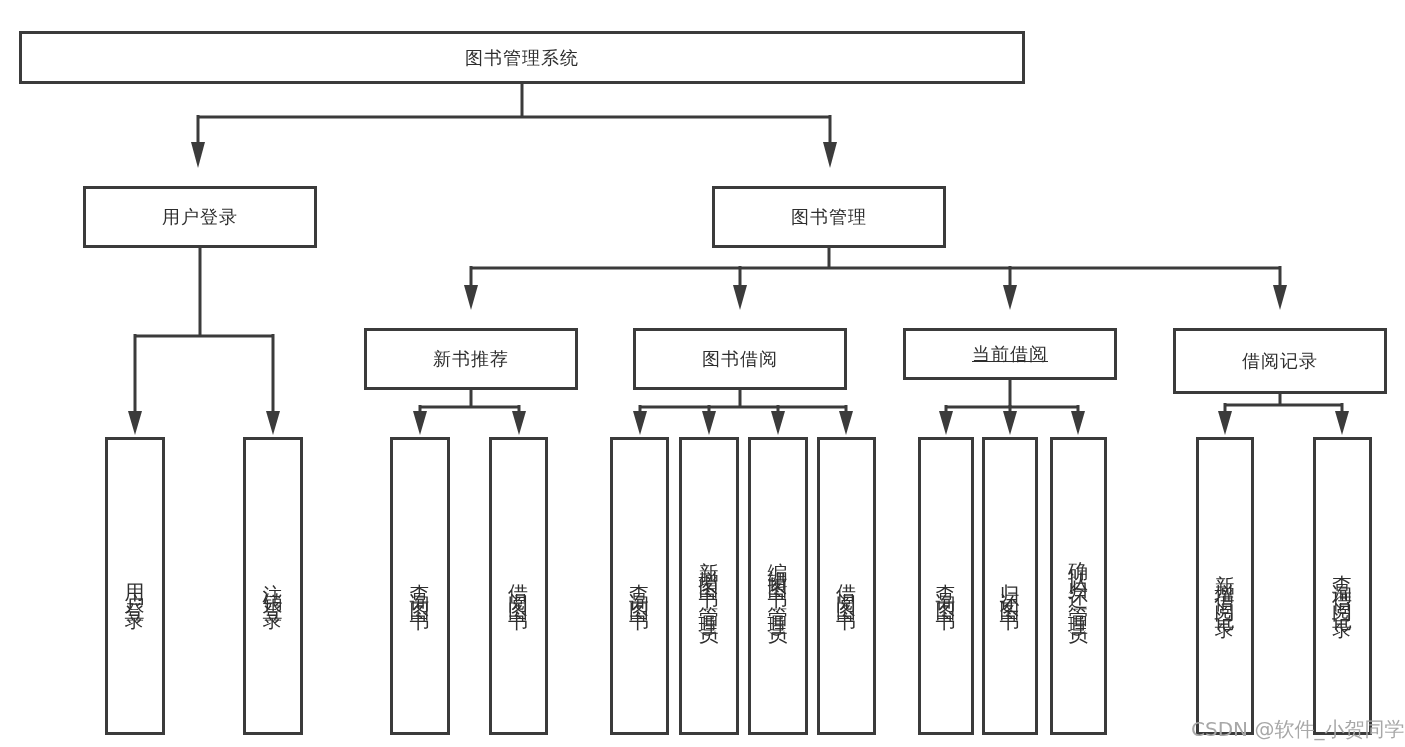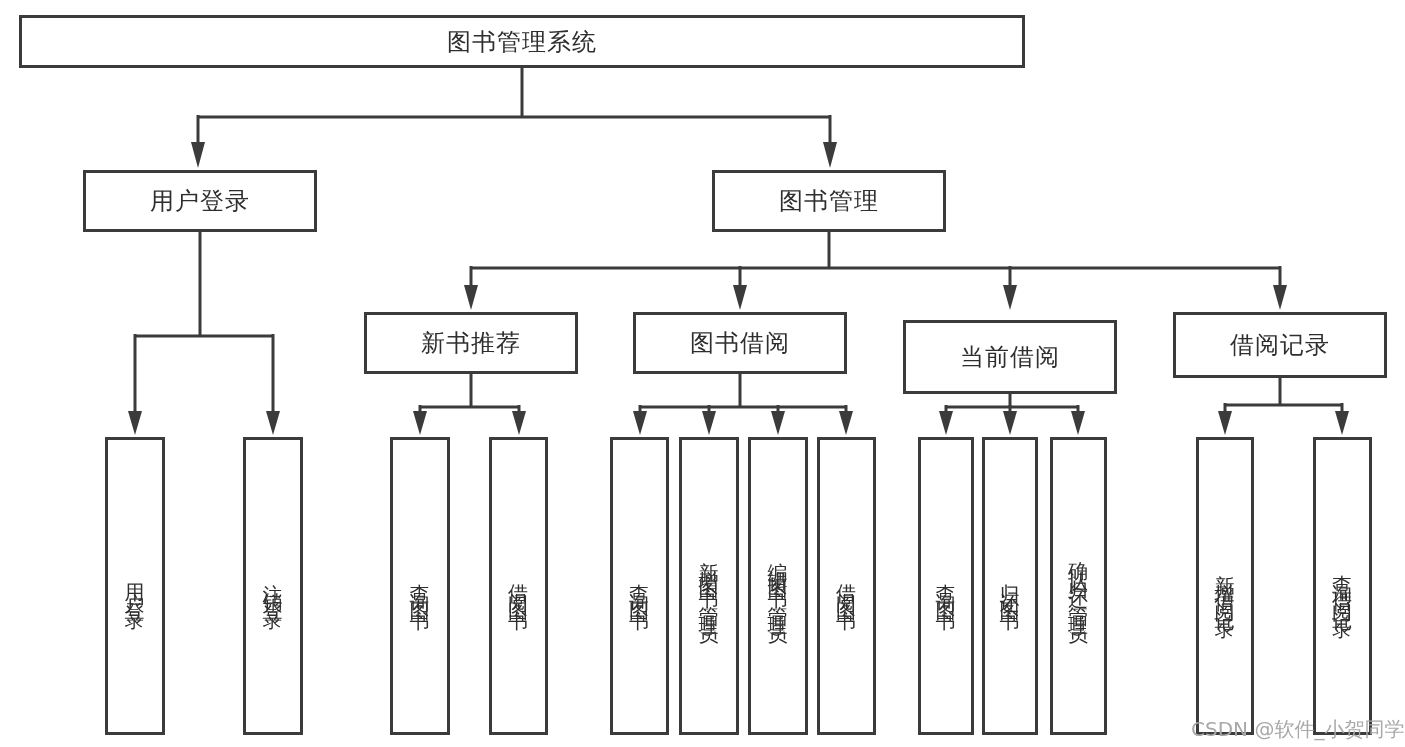--- a/index.html
+++ b/index.html
@@ -22,21 +22,21 @@
     position: absolute;
     box-sizing: border-box;
     background: #ffffff;
     border: 3px solid #3b3b3b;
     display: flex;
     align-items: center;
     justify-content: center;
     color: #2e2e2e;
     z-index: 2;
   }
-  .node.h { font-size: 24px; letter-spacing: 1px; white-space: nowrap; }
+  .node.h { font-size: 18px; letter-spacing: 1px; white-space: nowrap; margin-top: 16px; }
   .node.v span {
     writing-mode: vertical-rl;
     text-orientation: mixed;
     font-size: 20px;
     line-height: 1.1;
     letter-spacing: 9px;
   }
   .watermark {
     position: absolute;
     left: 1183px;
@@ -139,21 +139,21 @@
   <div class="node h" style="left:364px; top:312px; width:214px; height:62px;">
     <span>新书推荐</span>
   </div>
 
   <div class="node h" style="left:712px; top:170px; width:234px; height:62px;">
     <span>图书管理</span>
   </div>
   <div class="node h" style="left:633px; top:312px; width:214px; height:62px;">
     <span>图书借阅</span>
   </div>
-  <div class="node h" style="left:903px; top:320px; width:214px; height:74px;">
+  <div class="node h" style="left:903px; top:312px; width:214px; height:52px;text-decoration:underline;">
     <span>当前借阅</span>
   </div>
   <div class="node h" style="left:1173px; top:312px; width:214px; height:66px;">
     <span>借阅记录</span>
   </div>
 
   <div class="node v" style="left:105px; top:437px; width:60px; height:298px;">
     <span>用户登录</span>
   </div>
   <div class="node v" style="left:243px; top:437px; width:60px; height:298px;">

